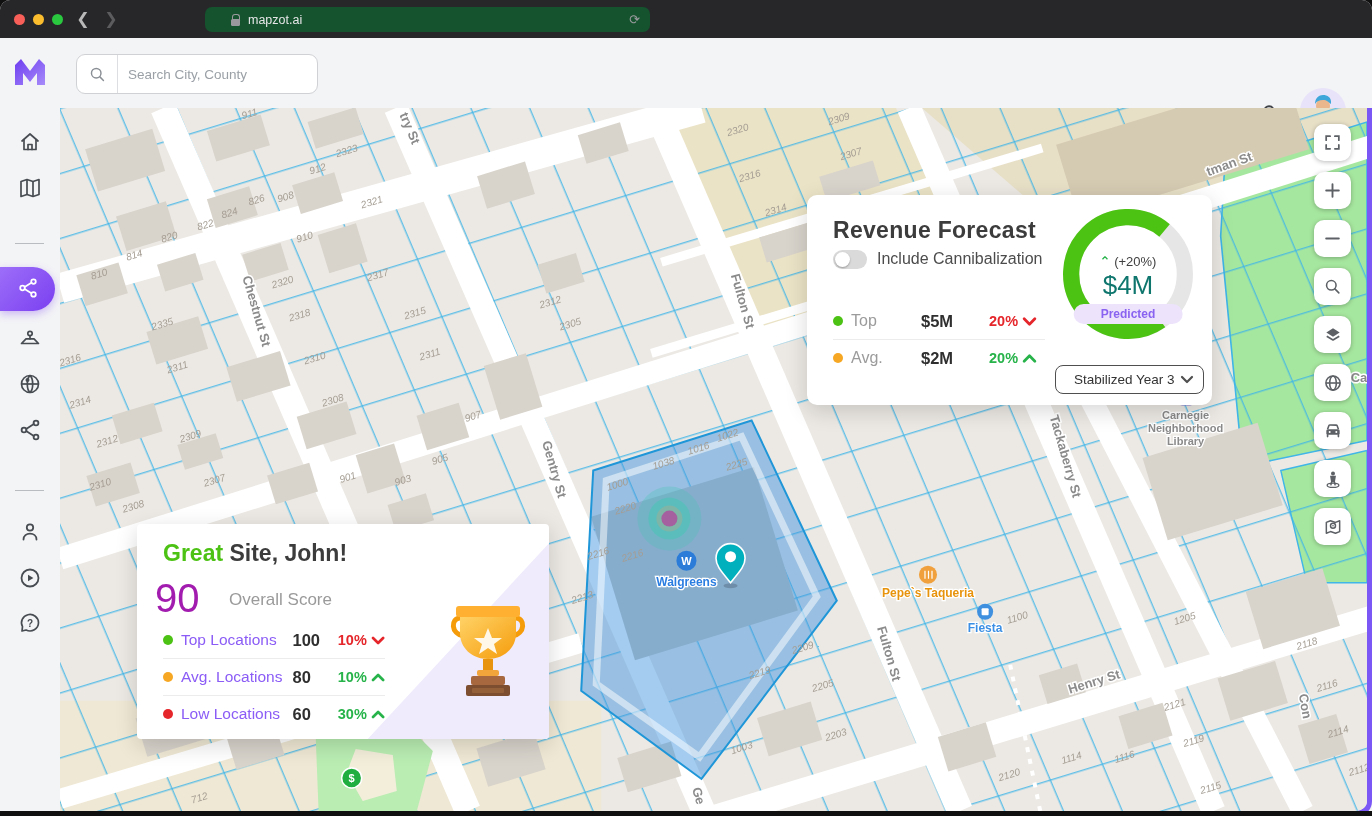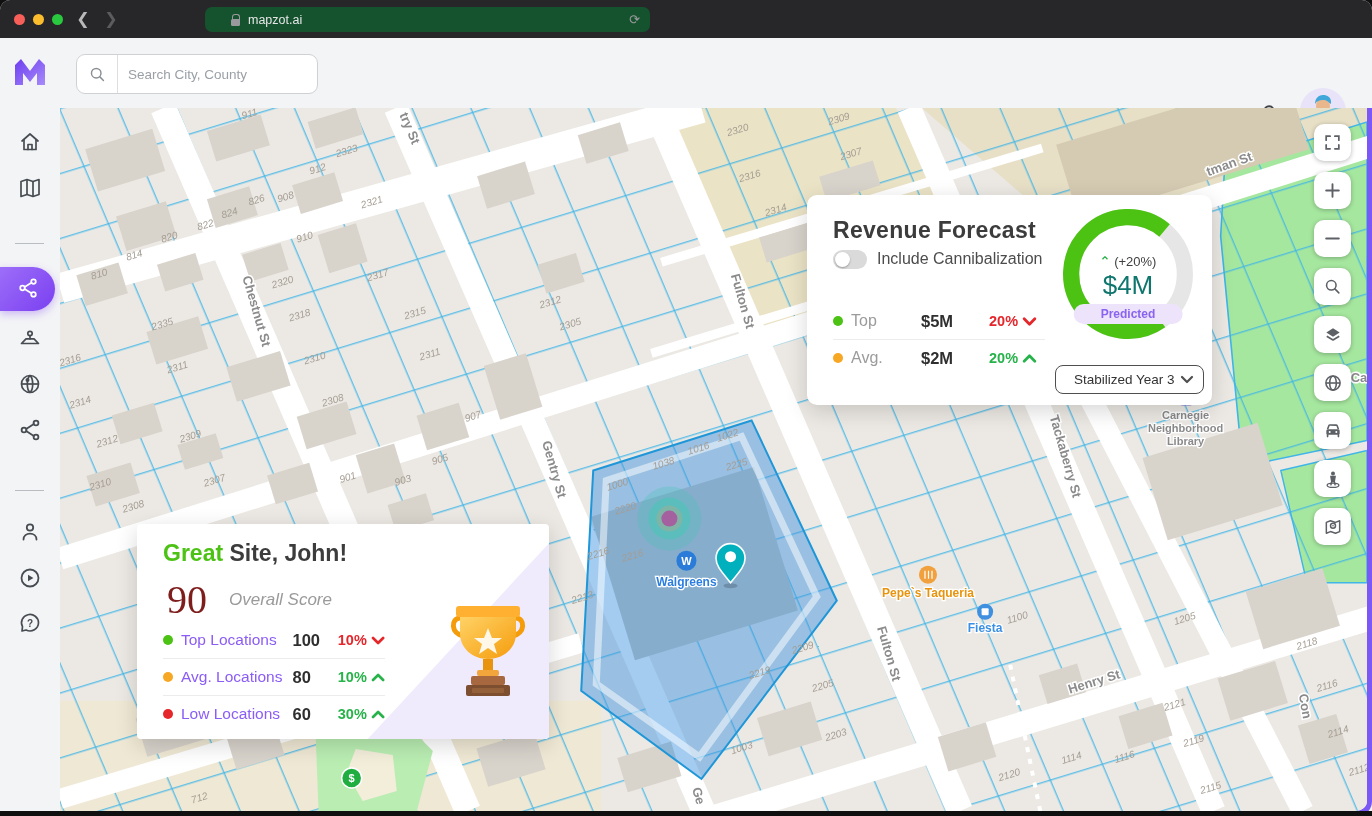--- a/index.html
+++ b/index.html
@@ -81,22 +81,22 @@
   .ddown{position:absolute;left:248px;top:170px;width:147px;height:27px;border:1.6px solid #4f4f4f;border-radius:8px;
          display:flex;align-items:center;background:#fff;}
   .ddown span{font-size:13.5px;color:#333;margin-left:18px;}
   .ddown svg{margin-left:auto;margin-right:9px;}
   
   .score{left:137px;top:524px;width:412px;height:215px;border-radius:4px;overflow:hidden;}
   .score .lav{position:absolute;right:0;top:0;width:100%;height:100%;
               clip-path:polygon(100% 9%,100% 100%,56% 100%);background:#efeafc;}
   .score h2{position:absolute;left:26px;top:16px;margin:0;font-size:23px;font-weight:600;color:#3c3c3c;}
   .score h2 .accent{color:#4cc214;}
-  .bigscore{position:absolute;left:30px;top:52px;font-size:40px;color:#7f1d1d;font-weight:500;font-family:Liberation Serif, serif;}
-  .bigscore-label{position:absolute;left:92px;top:66px;font-size:17px;color:#9a9a9a;font-style:italic;}
+  .bigscore{position:absolute;left:18px;top:52px;font-size:40px;color:#a21caf;font-weight:500;}
+  .bigscore-label{position:absolute;left:92px;top:66px;font-size:17px;color:#9a9a9a;}
   .srows{position:absolute;left:26px;top:98px;width:222px;}
   .srow{display:flex;align-items:center;height:36px;border-bottom:1px solid #ececec;}
   .srow:last-child{border-bottom:none}
   .slabel{font-size:15.5px;color:#8b5cf6;width:118px;}
   .sval{font-size:16.5px;font-weight:bold;color:#2f2f2f;width:48px;}
   .trophy{position:absolute;left:310px;top:76px;width:82px;height:124px;}
 </style>
 </head>
 <body>
 

